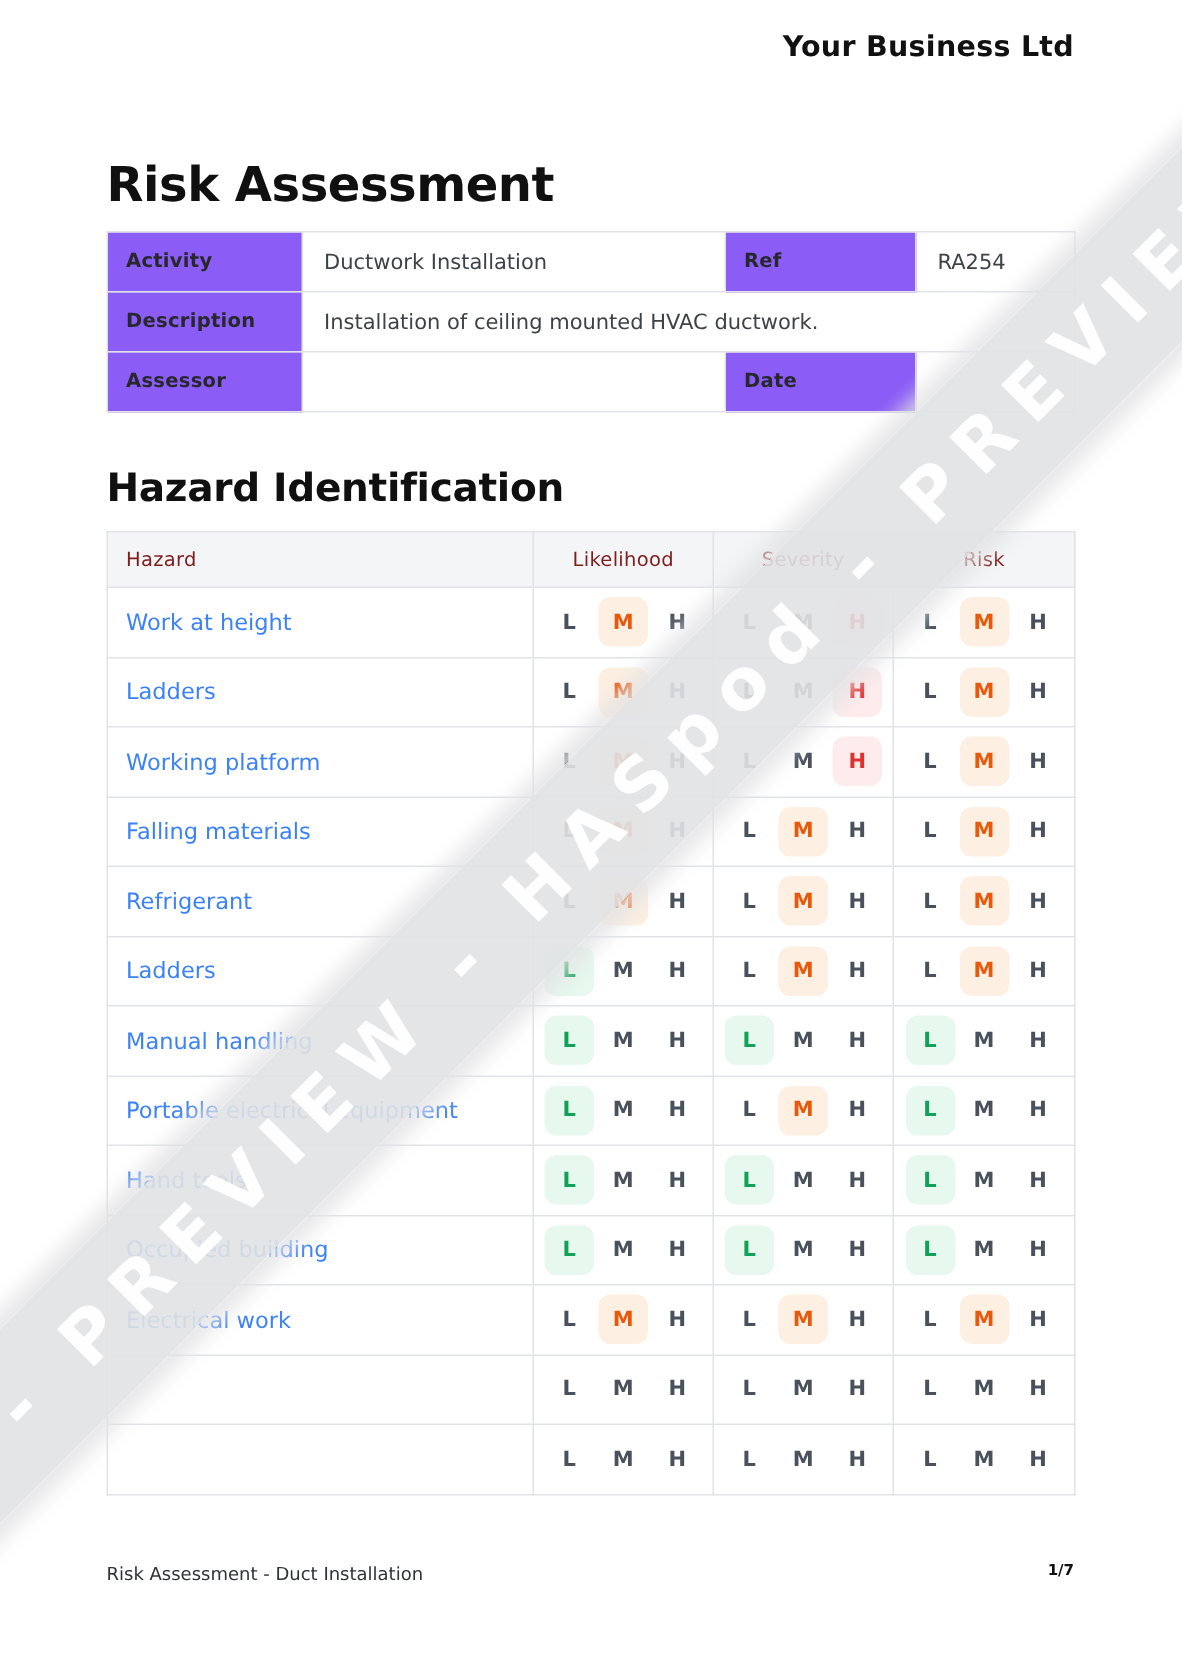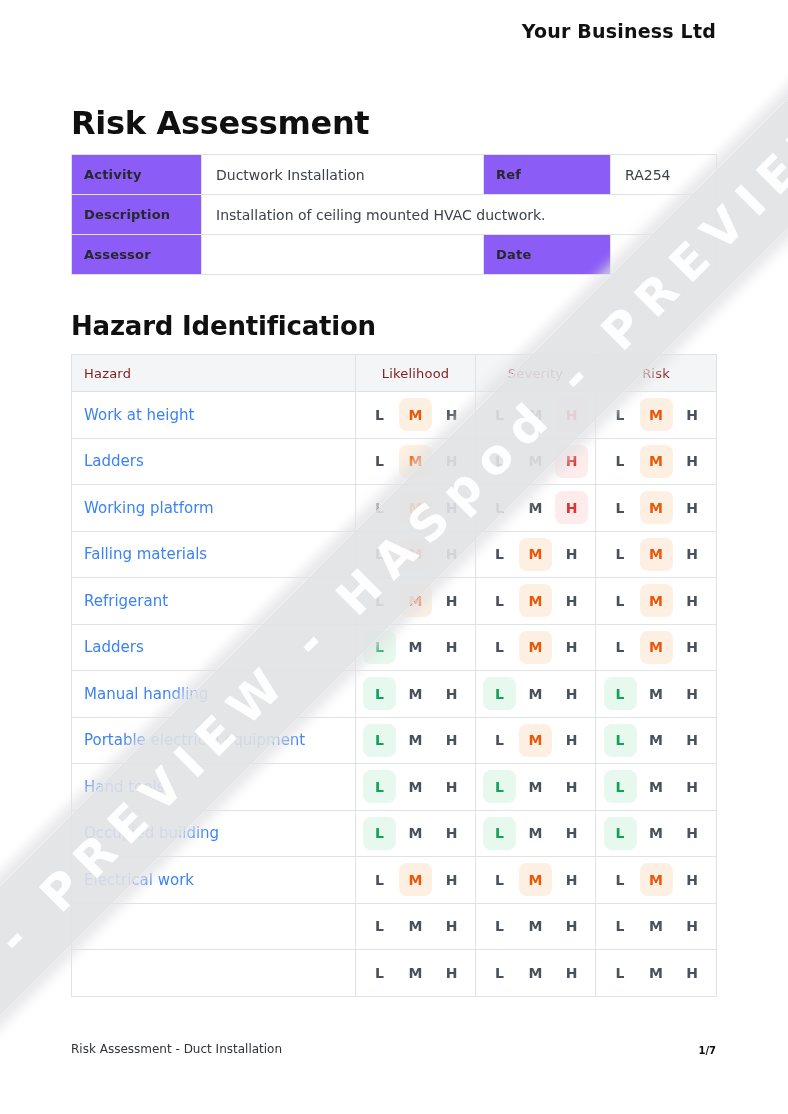--- a/index.html
+++ b/index.html
@@ -25,21 +25,21 @@
   .hazard-table th.hz { text-align:left; padding-left:12px; }
   .hazard-table td { height:46.5px; vertical-align:middle; }
   .hazard-table td.hazard-cell { font-size:15px; color:#3b82f6; padding-left:12px; text-align:left; }
   .hazard-table td.rating-cell { text-align:center; }
   .opt { display:inline-flex; width:33px; height:33px; margin:0 1.5px; align-items:center; justify-content:center;
          border-radius:8px; font-size:14px; font-weight:bold; color:#49525c; vertical-align:middle; }
   .sel-l { background:#e7f8ee; color:#12a158; }
   .sel-m { background:#fdf0e2; color:#e8590c; }
   .sel-h { background:#fdeceb; color:#e03131; }
 
-  .footer { position:absolute; top:1042px; left:71px; right:72px; display:flex; justify-content:space-between; align-items:flex-end; }
+  .footer { position:absolute; top:1042px; left:71px; right:72px; display:flex; justify-content:space-between; align-items:flex-start; }
   .footer .doc { font-size:12px; color:#2f3237; }
   .footer .pg  { font-size:10px; font-weight:bold; color:#111; }
 
   .watermark-band { position:absolute; left:-456px; top:511px; width:1700px; height:92px;
     transform:rotate(-45deg); background:rgba(225,226,228,0.90);
     box-shadow:0 0 12px 9px rgba(225,226,228,0.78);
     display:flex; align-items:center; justify-content:center; z-index:5; pointer-events:none; }
   .watermark-text { color:rgba(255,255,255,0.96); font-weight:bold; font-size:48px; letter-spacing:12px;
     white-space:nowrap; transform:translateX(78px); }
 </style>

